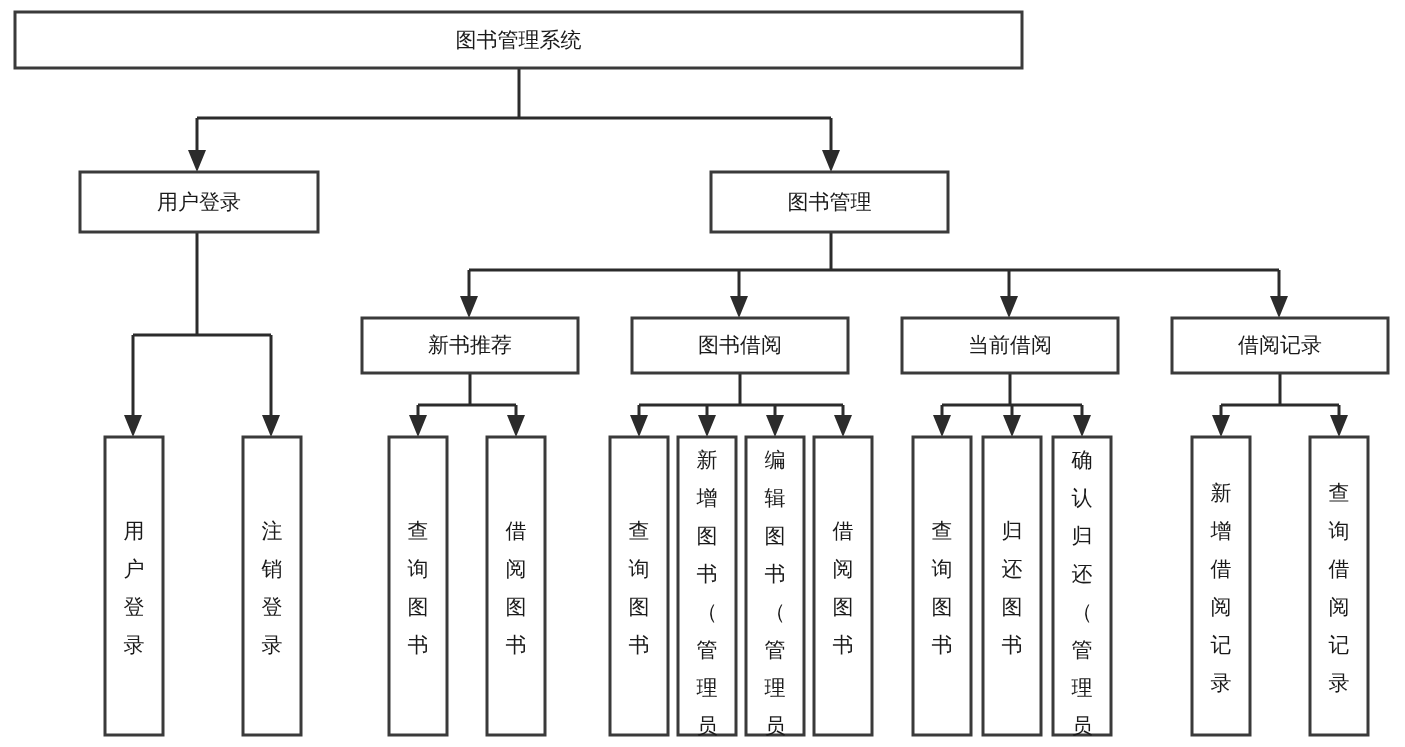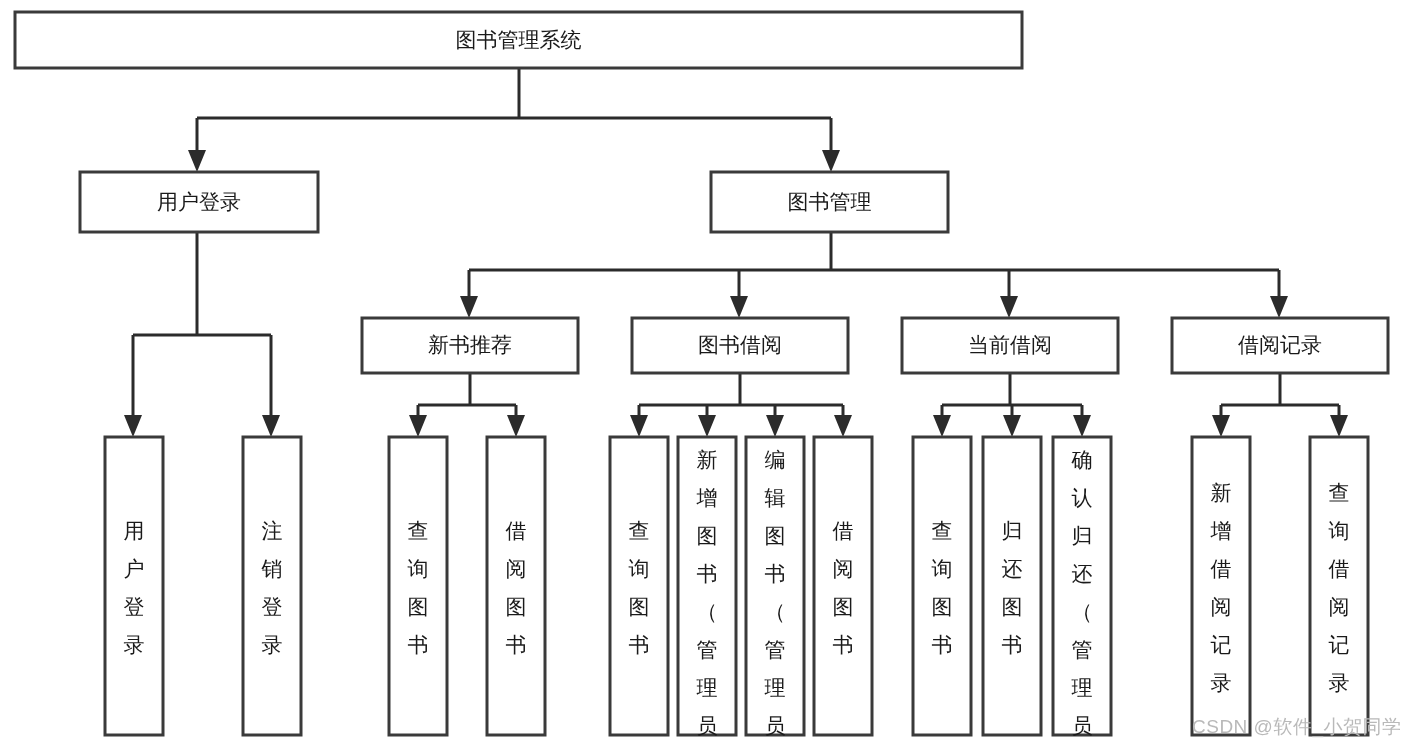--- a/index.html
+++ b/index.html
@@ -239,14 +239,13 @@
       <rect x="1310" y="437" width="58" height="298" class="node-box"></rect>
       <g>
         <text x="1339" y="500" class="node-label-v">查</text>
         <text x="1339" y="538" class="node-label-v">询</text>
         <text x="1339" y="576" class="node-label-v">借</text>
         <text x="1339" y="614" class="node-label-v">阅</text>
         <text x="1339" y="652" class="node-label-v">记</text>
         <text x="1339" y="690" class="node-label-v">录</text>
       </g>
     </svg>
-  <div class="watermark-text" id="watermark" style="left:1192px; top:714px;">CSDN @软件_小贺同学</div>
 </div>
 
 </body></html>

